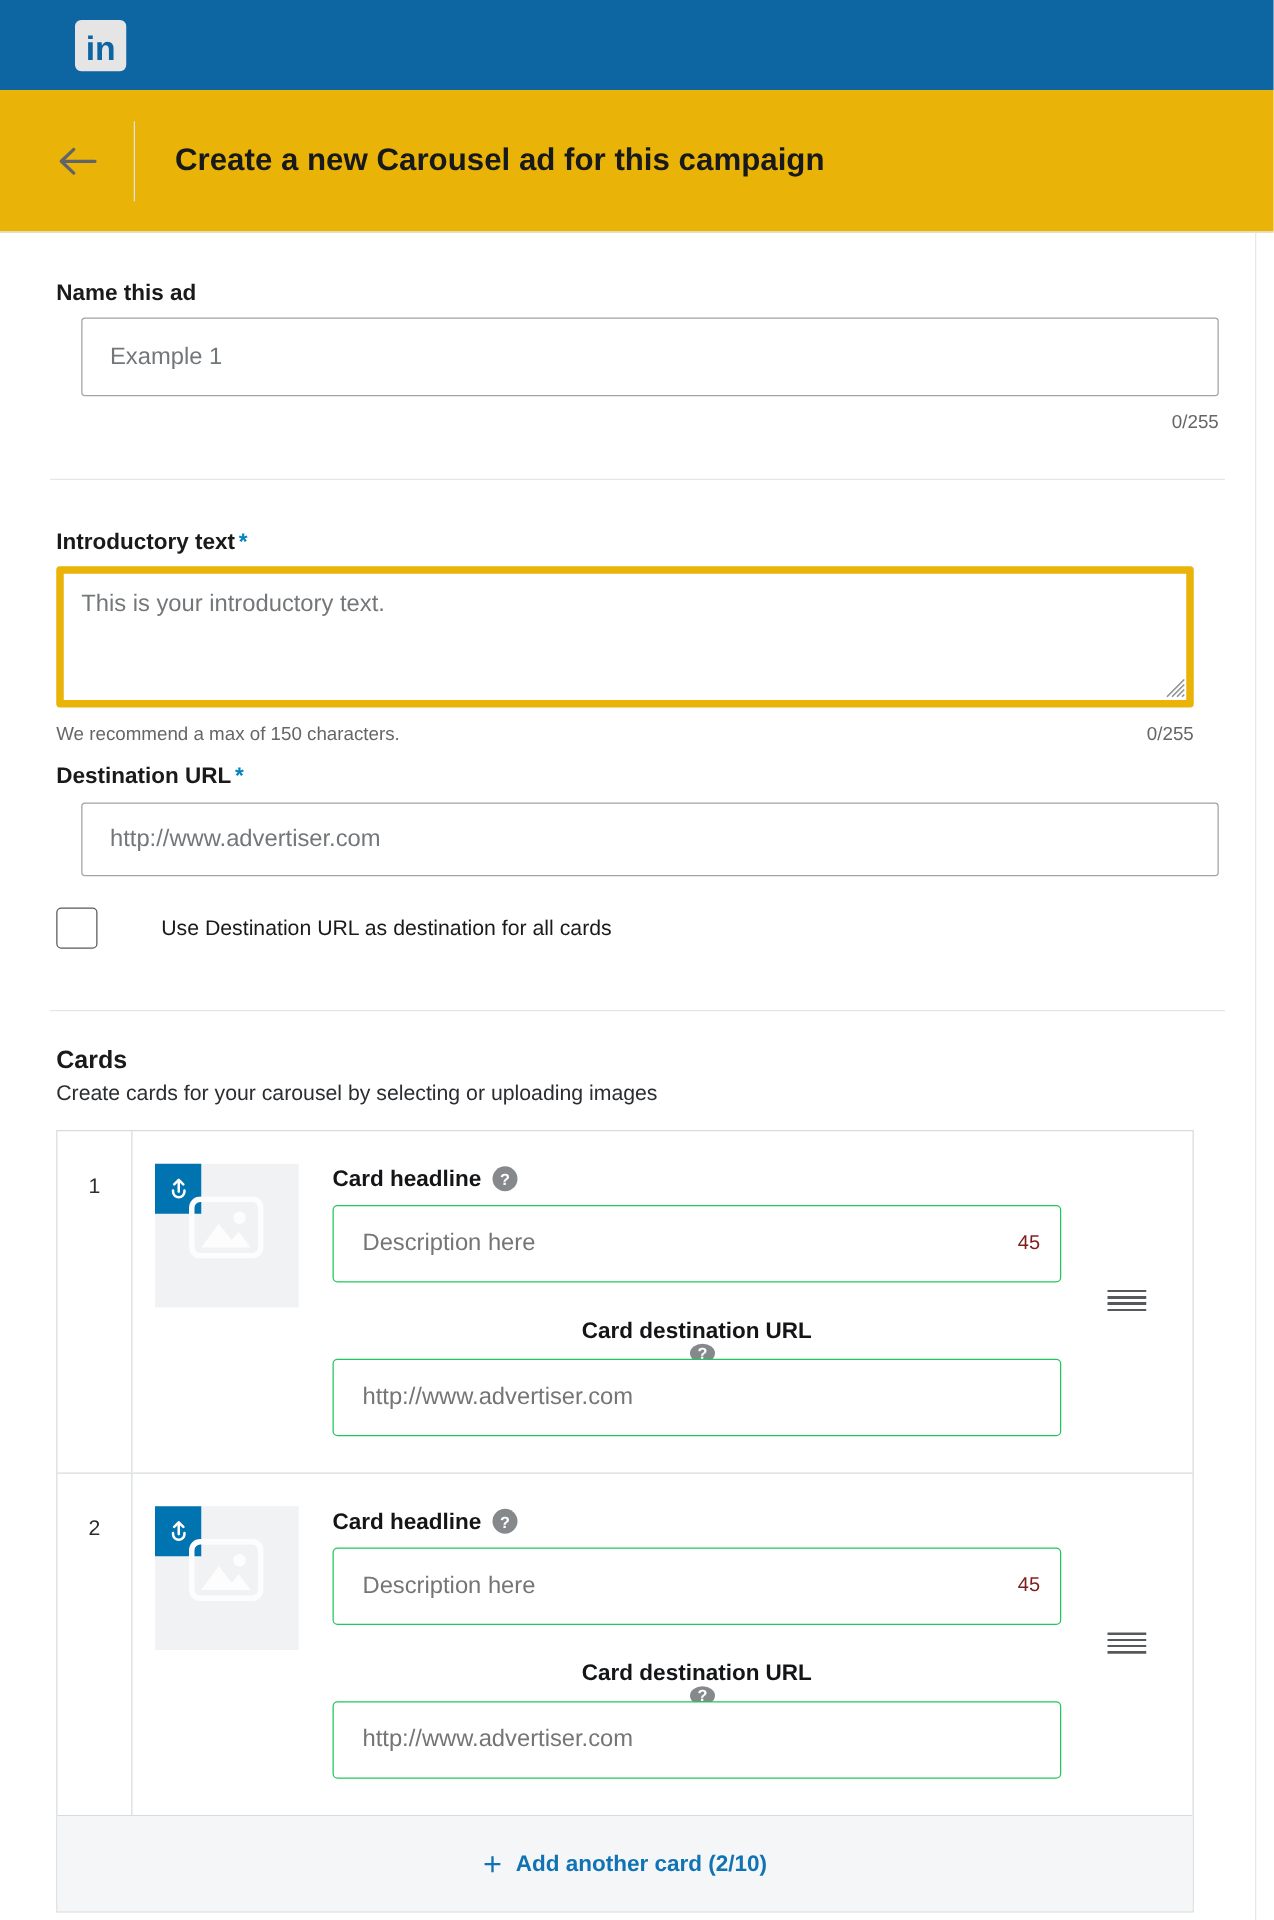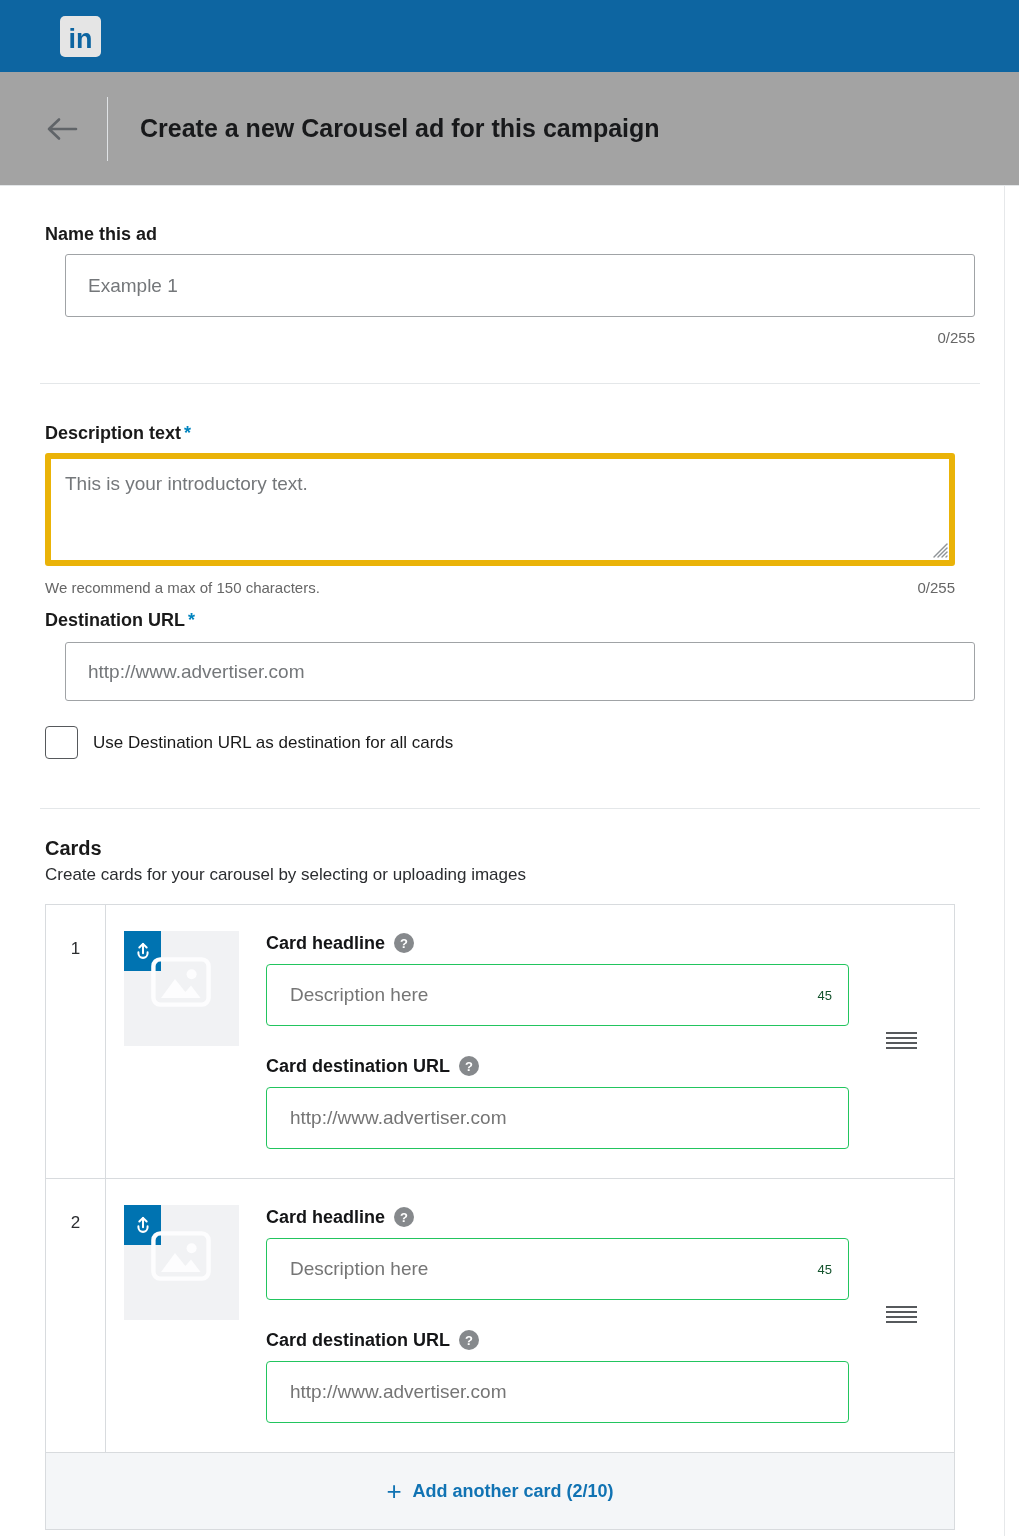--- a/index.html
+++ b/index.html
@@ -21,21 +21,21 @@
     padding-bottom: 4px;
   }
   .brand {
     margin-left: 15px; color: #fff; font-size: 20px; font-weight: bold;
     letter-spacing: 5px;
   }
 
   
   .titlebar {
     height: 114px; display: flex; align-items: center; padding-left: 45px;
-    border-bottom: 1px solid #e4e7e9; background: #a3a3a3;
+    border-bottom: 1px solid #e4e7e9; background: #eab308;
   }
   .back-btn { width: 36px; height: 30px; display: flex; align-items: center; cursor: pointer; }
   .v-divider { width: 1px; height: 64px; background: #e0e3e6; margin: 0 32px 0 26px; }
   .page-title { font-size: 25px; font-weight: bold; color: #18191b; }
 
   
   .field-margin { margin-left: 65px; width: 910px; }
   .section-label { font-size: 18px; font-weight: bold; color: #1a1a1a; }
   .req { color: #0084bf; font-weight: bold; margin-left: 3px; }
 
@@ -60,21 +60,21 @@
     font-family: "Liberation Sans", sans-serif; color: #1a1a1a; outline: none;
   }
   .resize-grip { position: absolute; right: 5px; bottom: 6px; pointer-events: none; }
   .helper-row {
     margin: 13px 45px 0; width: 910px; display: flex; justify-content: space-between;
     font-size: 15px; color: #666; height: 18px;
   }
   .label-dest { margin: 13px 45px 11px; }
   input.dest-input { height: 59px; }
 
-  .checkbox-row { margin: 25px 45px 0; display: flex; align-items: center; }
+  .checkbox-row { margin: 25px 45px 0; display: flex; align-items: center; gap: 36px; }
   .checkbox {
     width: 33px; height: 33px; border: 1.5px solid #56595c; border-radius: 4px;
     background: #fff; cursor: pointer; flex-shrink: 0;
   }
   .checkbox-label { margin-left: 15px; font-size: 17px; color: #1a1a1a; }
 
   
   .cards-heading { margin: 28px 45px 0; font-size: 20px; font-weight: bold; }
   .cards-sub { margin: 5px 45px 0; font-size: 17px; color: #2b2d30; }
 
@@ -106,23 +106,23 @@
     align-items: center; justify-content: center; margin-left: 9px; cursor: pointer;
   }
   .input-wrap { position: relative; margin-top: 9px; }
   .card-input {
     display: block; width: 583px; height: 62px; border: 1px solid #22c55e;
     border-radius: 4px; padding: 0 60px 0 23px; font-size: 19px;
     font-family: "Liberation Sans", sans-serif; color: #1a1a1a; outline: none;
   }
   .in-counter {
     position: absolute; right: 17px; top: 50%; transform: translateY(-50%);
-    font-size: 13px; color: #14532d;
-  }
-  .second-label { margin-top: 28px; }
+    font-size: 16px; color: #7f1d1d;
+  }
+  .second-label { margin-top: 28px; flex-direction: column; }
   .handle-col { flex: 1; display: flex; align-items: center; justify-content: center; }
   .drag-handle {
     width: 31px; height: 17px; cursor: grab;
     background: repeating-linear-gradient(to bottom, #56595c 0, #56595c 2px, transparent 2px, transparent 5px);
   }
 
   .add-card-footer {
     height: 76px; background: #f4f6f8; display: flex; align-items: center;
     justify-content: center; cursor: pointer;
   }
@@ -148,21 +148,21 @@
   <h1 class="page-title">Create a new Carousel ad for this campaign</h1>
 </div>
 
 <div class="section-label label-name">Name this ad</div>
 <input class="text-input field-margin" type="text" placeholder="Example 1" style="">
 <div class="counter-row field-margin">0/255</div>
 
 <div class="h-divider div-1"></div>
 
 <div class="section-label label-intro">
-  <span>Description text</span><span class="req">*</span>
+  <span>Introductory text</span><span class="req">*</span>
 </div>
 <div class="textarea-wrap">
   <textarea class="area-input" placeholder="This is your introductory text." style=""></textarea>
   <svg class="resize-grip" width="20" height="20" viewBox="0 0 20 20">
     <g stroke="#8f9498" stroke-width="1.4" stroke-linecap="round">
       <line x1="17" y1="4" x2="4" y2="17"></line>
       <line x1="17" y1="8" x2="8" y2="17"></line>
       <line x1="17" y1="12" x2="12" y2="17"></line>
       <line x1="17" y1="16" x2="16" y2="17"></line>
     </g>

